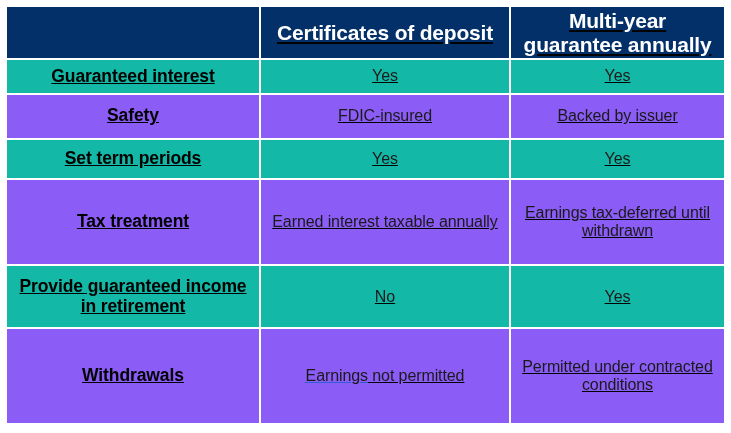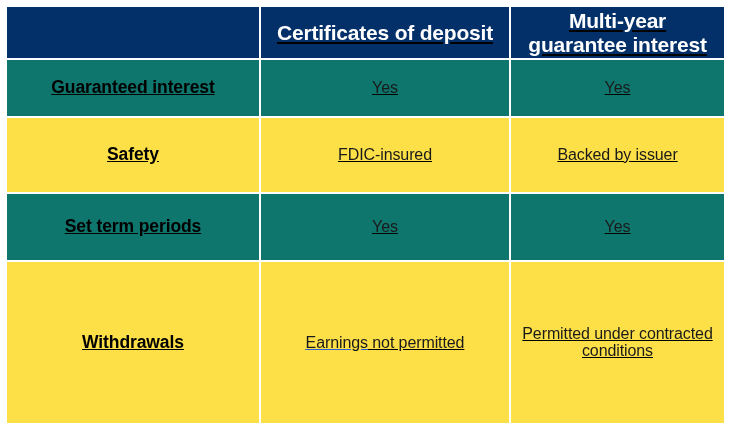--- a/index.html
+++ b/index.html
@@ -50,22 +50,22 @@
   }
   th.hdr {
     background: #043069;
     color: #ffffff;
     font-weight: bold;
     font-size: 21px;
     letter-spacing: -0.2px;
   }
 
   
-  tr.shade-dark td { background: #0f766e; }
-  tr.shade-light td { background: #fde047; }
+  tr.shade-dark td { background: #14b8a6; }
+  tr.shade-light td { background: #8b5cf6; }
 
   td.rowlabel {
     font-weight: bold;
     color: #000000;
     font-size: 17.5px;
     letter-spacing: -0.1px;
   }
   td.value {
     font-weight: normal;
     color: #1a1a1a;
@@ -97,21 +97,21 @@
     <colgroup>
       <col class="c-label">
       <col class="c-col1">
       <col class="c-col2">
     </colgroup>
 
     <thead>
       <tr>
         <th class="hdr-blank"></th>
         <th class="hdr">Certificates of deposit</th>
-        <th class="hdr">Multi-year guarantee interest</th>
+        <th class="hdr">Multi-year guarantee annually</th>
       </tr>
     </thead>
 
     <tbody>
 
       <tr class="shade-dark r-h1">
         <td class="rowlabel">Guaranteed interest</td>
         <td class="value">Yes</td>
         <td class="value">Yes</td>
       </tr>
@@ -121,21 +121,31 @@
         <td class="value">FDIC-insured</td>
         <td class="value">Backed by issuer</td>
       </tr>
 
       <tr class="shade-dark r-h3">
         <td class="rowlabel">Set term periods</td>
         <td class="value">Yes</td>
         <td class="value">Yes</td>
       </tr>
 
+      <tr class="shade-light r-h4">
+        <td class="rowlabel">Tax treatment</td>
+        <td class="value">Earned interest taxable annually</td>
+        <td class="value">Earnings tax-deferred until withdrawn</td>
+      </tr>
 
+      <tr class="shade-dark r-h5">
+        <td class="rowlabel">Provide guaranteed income in retirement</td>
+        <td class="value">No</td>
+        <td class="value">Yes</td>
+      </tr>
 
       <tr class="shade-light r-h6">
         <td class="rowlabel">Withdrawals</td>
         <td class="value"><a class="inline-link" href="#">Earnings</a><span> not permitted</span></td>
         <td class="value">Permitted under contracted conditions</td>
       </tr>
 
     </tbody>
   </table>
 </div>

